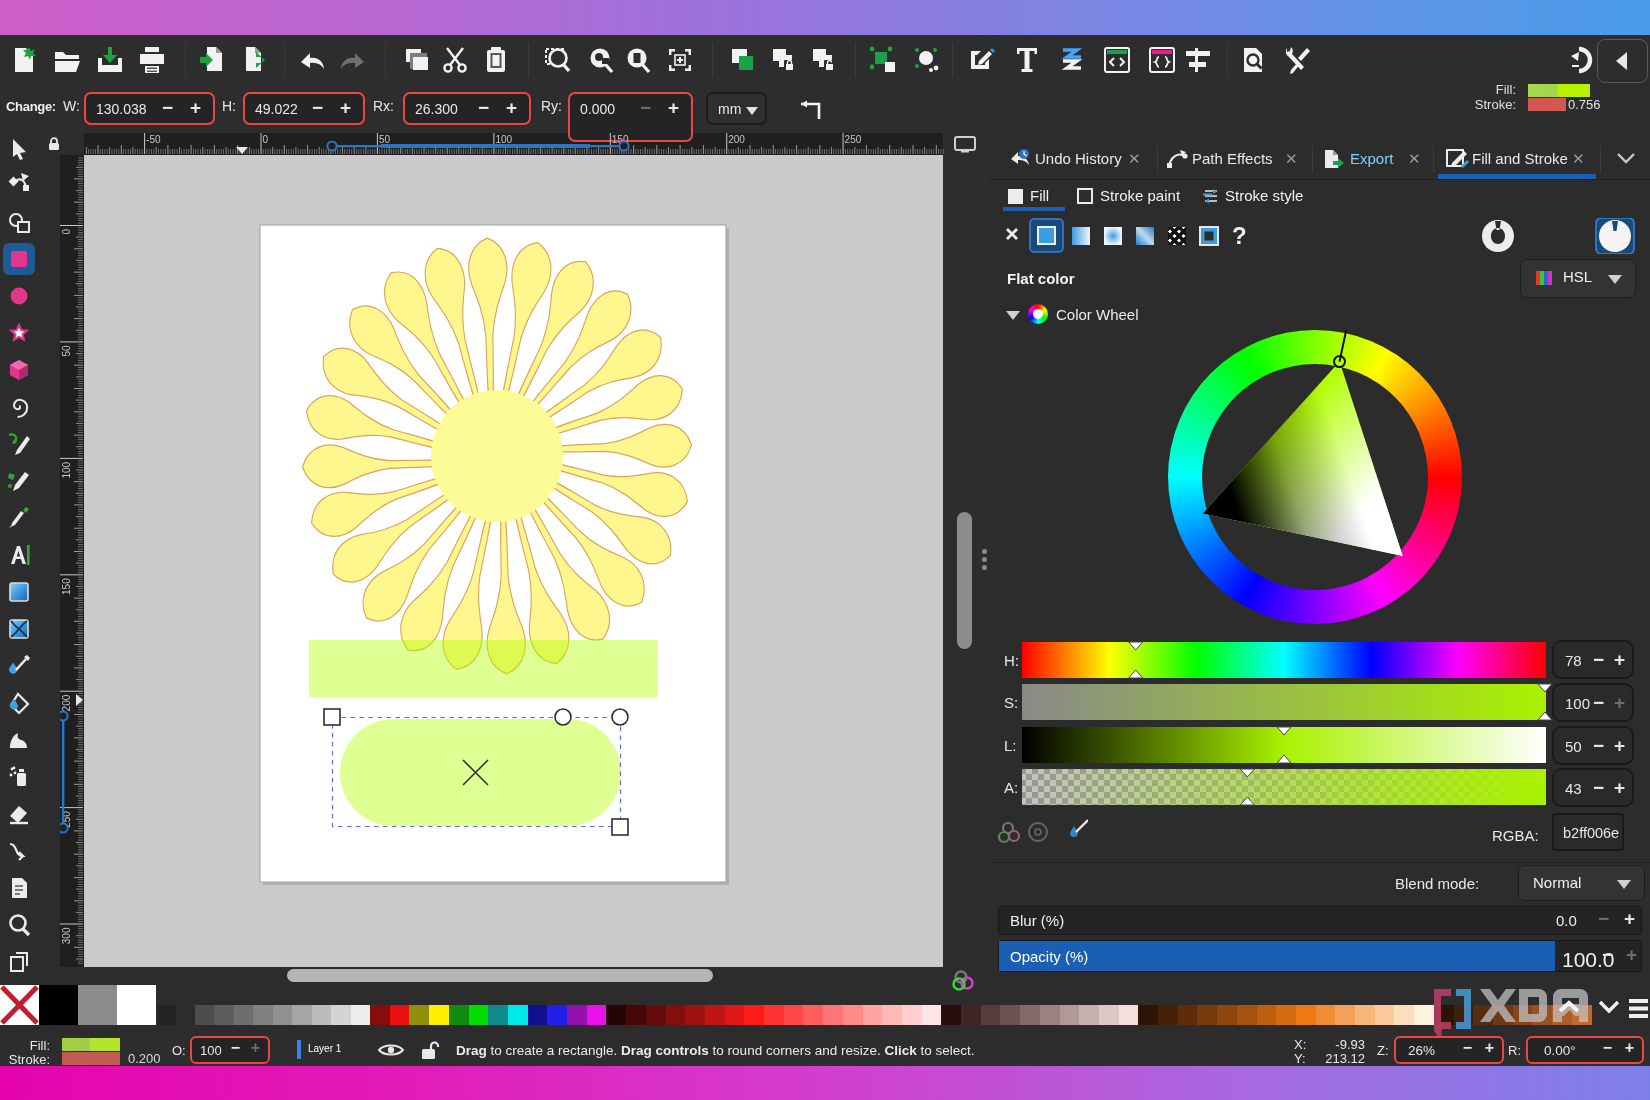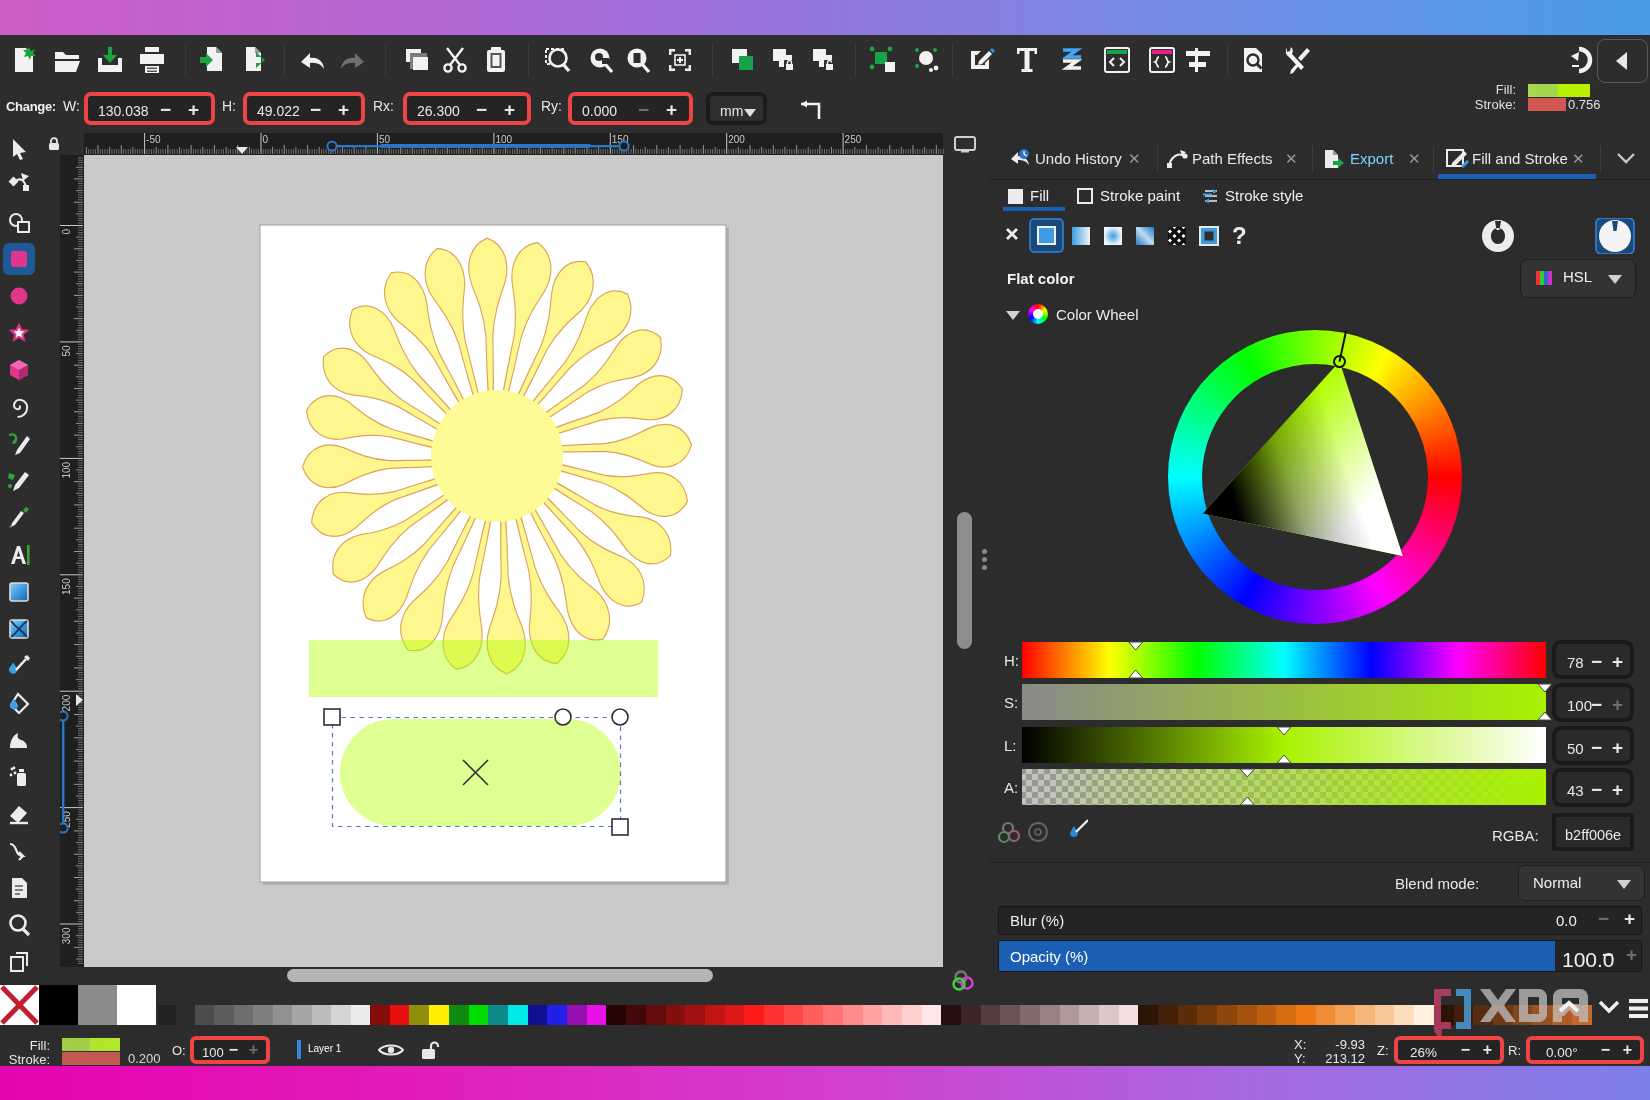--- a/index.html
+++ b/index.html
@@ -1,21 +1,21 @@
 <!DOCTYPE html>
 <html><head>
 <meta charset="utf-8">
 <style>
   * { margin:0; padding:0; box-sizing:border-box; }
   html,body { width:1650px; height:1100px; overflow:hidden; background:#2c2c2c;
     font-family:"Liberation Sans", sans-serif; }
   #app { position:relative; width:1650px; height:1100px; }
   .abs { position:absolute; }
   svg { display:block; }
-  .entry { position:absolute; background:#242424; border:4px solid #ef4444;
+  .entry { position:absolute; background:#242424; border:2px solid #ef4444;
     border-radius:7px; color:#e8e8e8; font-size:14px; }
   .spin { color:#e8e8e8; font-size:19px; font-weight:bold; }
   .dim { color:#6f6f6f; }
 </style>
 </head>
 <body>
 <div id="app">
 <div class="abs" style="left:0;top:0;width:1650px;height:35px;
   background:linear-gradient(90deg,#cd5ec9 0%,#b567d2 25%,#9a72db 45%,#7e85e3 65%,#5e95e8 85%,#4a9ce9 100%);"></div>
 <div class="abs" style="left:0;top:35px;width:1650px;height:50px;background:#2d2d2d;"></div>
@@ -220,21 +220,21 @@
       <span class="spin " style="position:absolute;right:40px;top:3px">−</span>
       <span class="spin " style="position:absolute;right:12px;top:3px">+</span>
     </div>
     <div class="abs" style="left:373px;top:98px;color:#e8e8e8;font-size:14px">Rx:</div>
     <div class="entry" style="left:403px;top:92px;width:128px;height:33px">
       <span style="position:absolute;left:10px;top:7px">26.300</span>
       <span class="spin " style="position:absolute;right:40px;top:3px">−</span>
       <span class="spin " style="position:absolute;right:12px;top:3px">+</span>
     </div>
     <div class="abs" style="left:541px;top:98px;color:#e8e8e8;font-size:14px">Ry:</div>
-    <div class="entry" style="left:568px;top:92px;width:125px;height:33px">
+    <div class="entry" style="left:568px;top:92px;width:125px;height:50px">
       <span style="position:absolute;left:10px;top:7px">0.000</span>
       <span class="spin dim" style="position:absolute;right:40px;top:3px">−</span>
       <span class="spin " style="position:absolute;right:12px;top:3px">+</span>
     </div>
     <div class="entry" style="left:706px;top:92px;width:61px;height:33px;background:#2f2f2f;border-color:#1c1c1c">
       <span style="position:absolute;left:10px;top:7px">mm</span>
       <svg style="position:absolute;right:7px;top:13px" width="12" height="8">
         <path d="M0,0 h12 l-6,8 z" fill="#e0e0e0"></path>
       </svg>
     </div>
@@ -1380,21 +1380,21 @@
       <circle cx="16" cy="18" r="5" fill="none" stroke="#a05a78" stroke-width="2.2"></circle>
       <circle cx="6" cy="19" r="5" fill="none" stroke="#5a8a5a" stroke-width="2.2"></circle>
       <circle cx="40" cy="14" r="9" fill="none" stroke="#666" stroke-width="2"></circle>
       <circle cx="40" cy="14" r="3" fill="none" stroke="#666" stroke-width="1.6"></circle>
       <g transform="translate(70,4)">
         <path d="M3,9 c-2,3 0,6 3,6 c3,0 5,-3 3,-6 l-3,-5 z" fill="#2a8ad0"></path>
         <path d="M8,10 L20,-2" stroke="#e8e8e8" stroke-width="2.4"></path>
       </g>
     </svg>
     <div class="abs" style="left:1492px;top:827px;color:#e8e8e8;font-size:15px">RGBA:</div>
-    <div class="entry" style="left:1552px;top:813px;width:82px;height:38px;border-radius:3px;background:#2a2a2a;border-color:#1a1a1a">
+    <div class="entry" style="left:1552px;top:813px;width:72px;height:38px;border-radius:3px;background:#2a2a2a;border-color:#1a1a1a">
       <span style="position:absolute;left:9px;top:10px;font-size:14.5px">b2ff006e</span>
     </div>
     <div class="abs" style="left:990px;top:862px;width:660px;height:1px;background:#222"></div>
     <div class="abs" style="left:1395px;top:875px;color:#e8e8e8;font-size:15px">Blend mode:</div>
     <div class="abs" style="left:1518px;top:865px;width:127px;height:36px;background:#333;border:1px solid #1e1e1e;border-radius:7px"></div>
     <div class="abs" style="left:1533px;top:874px;color:#f0f0f0;font-size:15px">Normal</div>
     <svg class="abs" style="left:1617px;top:880px" width="14" height="9">
       <path d="M0,0 h14 l-7,9 z" fill="#d0d0d0"></path>
     </svg>
     <div class="abs" style="left:998px;top:906px;width:644px;height:29px;background:#242424;border:1px solid #181818;border-radius:3px"></div>
@@ -1515,20 +1515,21 @@
     <div class="abs" style="left:297px;top:1040px;width:4px;height:19px;background:#3584e4"></div>
     <div class="abs" style="left:308px;top:1043px;color:#ffffff;font-size:10px">Layer 1</div>
     <svg class="abs" style="left:378px;top:1041px" width="26" height="18">
       <path d="M1,9 C6,3 20,3 25,9 C20,15 6,15 1,9 Z" fill="none" stroke="#e8e8e8" stroke-width="2"></path>
       <circle cx="13" cy="9" r="3.2" fill="#e8e8e8"></circle>
     </svg>
     <svg class="abs" style="left:420px;top:1039px" width="20" height="22">
       <rect x="2" y="10" width="13" height="10" rx="1.5" fill="#e8e8e8"></rect>
       <path d="M11,10 v-3 a3.5,3.5 0 0 1 7,0 v1" fill="none" stroke="#e8e8e8" stroke-width="2.2"></path>
     </svg>
+    <div class="abs" style="left:456px;top:1043px;color:#ececec;font-size:13.5px"><b>Drag</b> to create a rectangle. <b>Drag controls</b> to round corners and resize. <b>Click</b> to select.</div>
     <div class="abs" style="left:1294px;top:1037px;color:#e8e8e8;font-size:13px">X:</div>
     <div class="abs" style="left:1294px;top:1051px;color:#e8e8e8;font-size:13px">Y:</div>
     <div class="abs" style="left:1310px;top:1037px;width:55px;color:#e8e8e8;font-size:13px;text-align:right">-9.93</div>
     <div class="abs" style="left:1310px;top:1051px;width:55px;color:#e8e8e8;font-size:13px;text-align:right">213.12</div>
     <div class="abs" style="left:1377px;top:1043px;color:#e8e8e8;font-size:13px">Z:</div>
     <div class="entry" style="left:1394px;top:1036px;width:110px;height:28px;border-radius:6px">
       <span style="position:absolute;left:12px;top:5px;font-size:13.5px">26%</span>
       <span class="spin" style="position:absolute;right:30px;top:1px;font-size:16px">−</span>
       <span class="spin" style="position:absolute;right:8px;top:1px;font-size:16px">+</span>
     </div>

